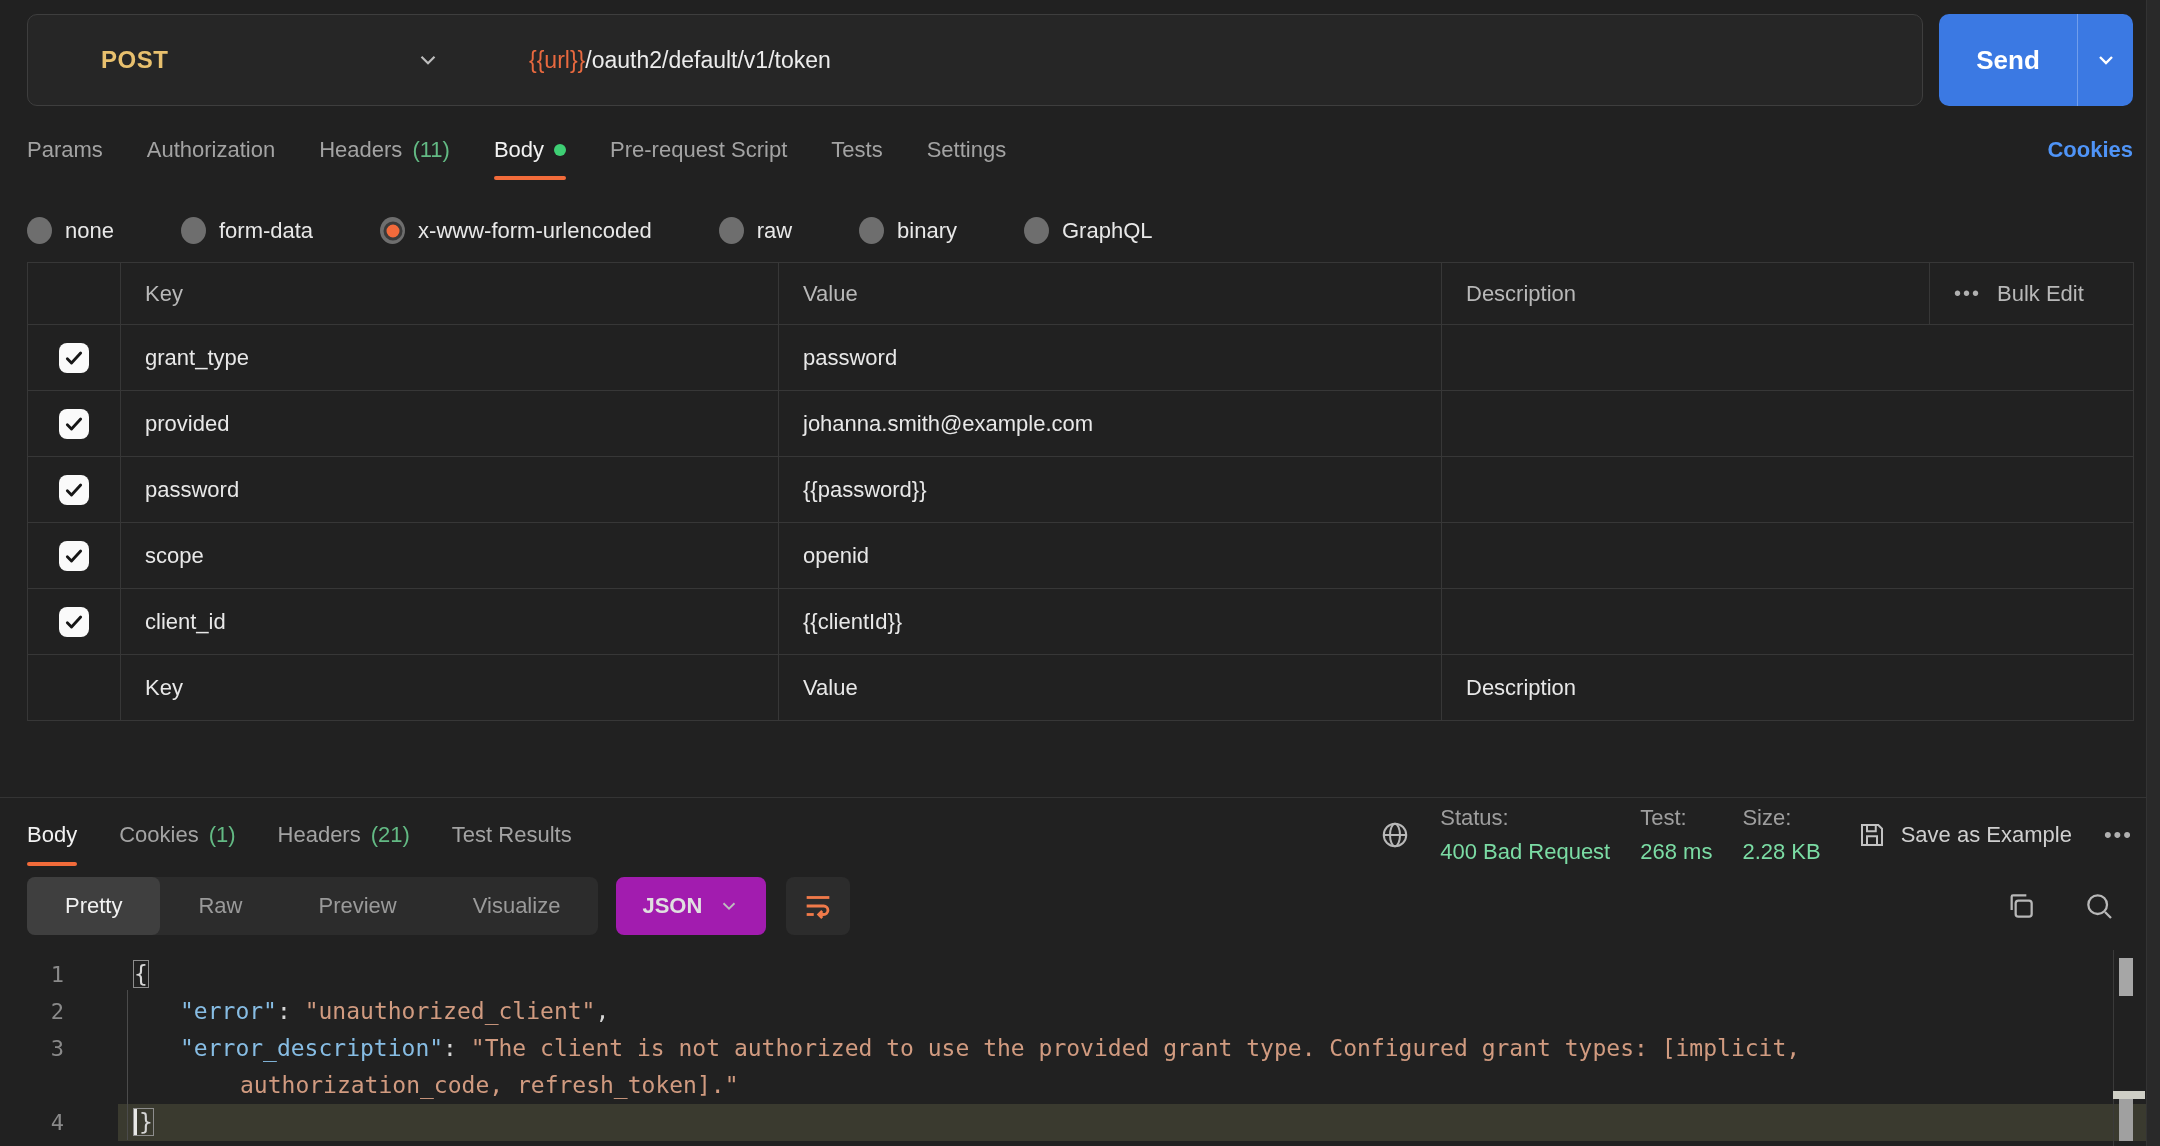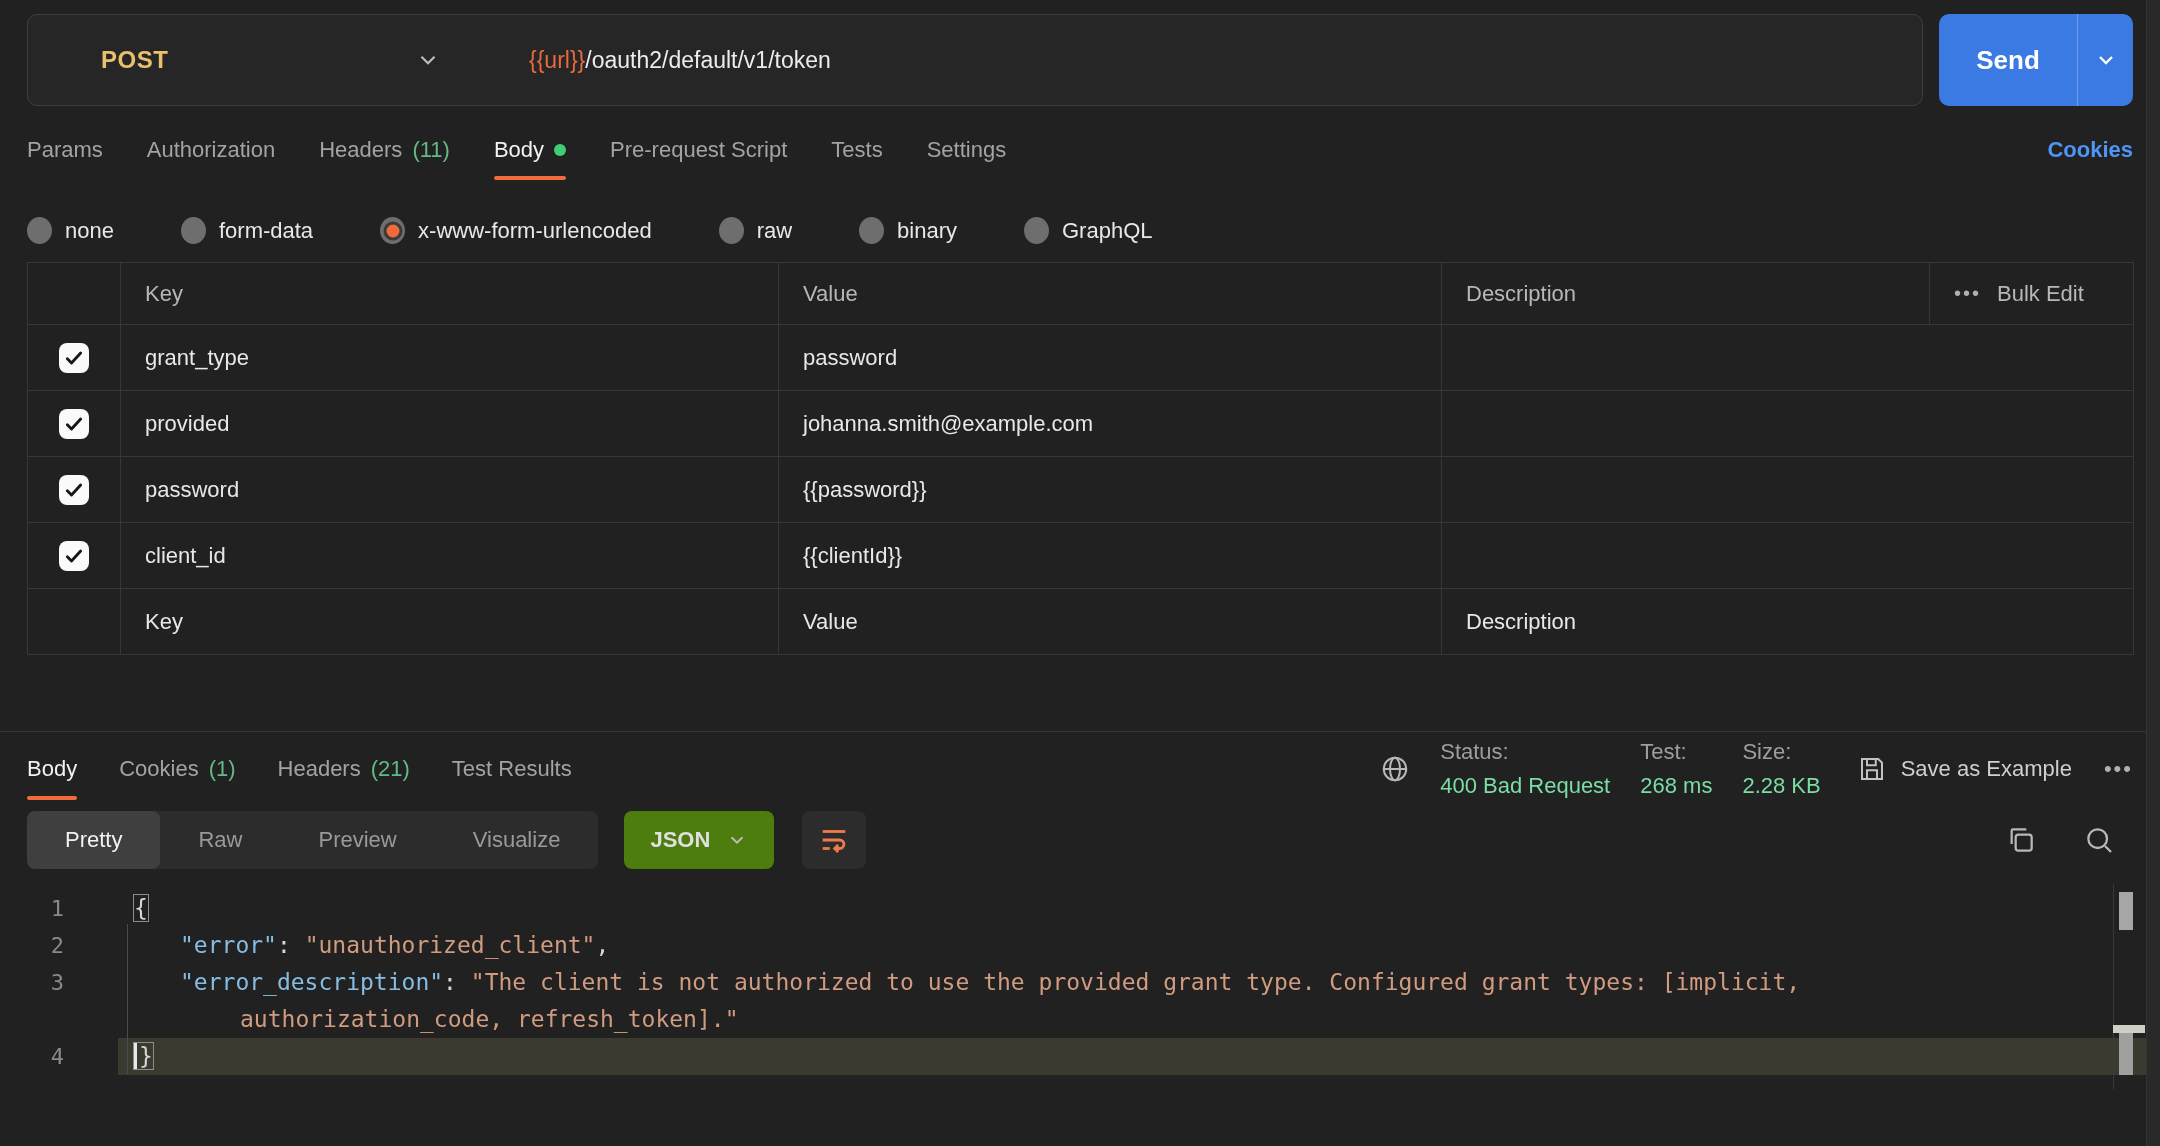--- a/index.html
+++ b/index.html
@@ -100,29 +100,29 @@
   .resp-tabs .tab { margin-right: 42px; }
   .resp-tabs .tab.active::after { bottom: 4px; }
   .resp-meta { margin-left: auto; display: flex; align-items: center; gap: 14px; font-size: 22px; }
   .meta-group { display: flex; gap: 8px; margin-left: 16px; white-space: nowrap; flex-direction: column; }
   .meta-label { color: #9e9e9e; }
   .meta-value { color: #7bdca4; }
   .save-group { display: flex; align-items: center; gap: 14px; margin-left: 22px; color: #cfcfcf; cursor: pointer; }
   .resp-meta .dots { margin-left: 18px; font-size: 22px; }
 
   
-  .resp-toolbar { display: flex; align-items: center; margin-top: 6px; height: 60px; gap: 8px; }
+  .resp-toolbar { display: flex; align-items: center; margin-top: 6px; height: 60px; }
   .segmented { display: flex; background: #2c2c2c; border-radius: 8px; height: 58px; }
   .segment {
     padding: 0 38px; display: flex; align-items: center;
     font-size: 22px; color: #9a9a9a; cursor: pointer; border-radius: 8px;
   }
   .segment.active { background: #3f3f3f; color: #f2f2f2; }
   .lang-select {
-    margin-left: 18px; height: 58px; background: #4d7c0f; border-radius: 8px;
+    margin-left: 18px; height: 58px; background: #a21caf; border-radius: 8px;
     display: flex; align-items: center; gap: 16px; padding: 0 26px;
     color: #e0e0e0; font-size: 22px; font-weight: 600; cursor: pointer;
   }
   .wrap-btn {
     margin-left: 20px; width: 64px; height: 58px; background: #2c2c2c; border-radius: 8px;
     display: flex; align-items: center; justify-content: center; cursor: pointer;
   }
   .viewer-icons { margin-left: auto; display: flex; align-items: center; gap: 46px; padding-right: 18px; }
   .icon-btn { cursor: pointer; display: flex; }
 
@@ -291,20 +291,30 @@
           <td>password</td>
           <td class="var">{{password}}</td>
           <td colspan="2"></td>
         </tr>
         <tr>
           <td class="check-cell"><span class="checkbox">
               <svg width="20" height="20" viewBox="0 0 24 24" fill="none" stroke="#161616" stroke-width="3.4" stroke-linecap="round" stroke-linejoin="round">
                 <path d="M4 13l5 5L20 6"></path>
               </svg>
             </span></td>
+          <td>scope</td>
+          <td>openid</td>
+          <td colspan="2"></td>
+        </tr>
+        <tr>
+          <td class="check-cell"><span class="checkbox">
+              <svg width="20" height="20" viewBox="0 0 24 24" fill="none" stroke="#161616" stroke-width="3.4" stroke-linecap="round" stroke-linejoin="round">
+                <path d="M4 13l5 5L20 6"></path>
+              </svg>
+            </span></td>
           <td>client_id</td>
           <td class="var">{{clientId}}</td>
           <td colspan="2"></td>
         </tr>
         <tr class="empty-row">
           <td class="check-cell"></td>
           <td>Key</td>
           <td>Value</td>
           <td colspan="2">Description</td>
         </tr>

